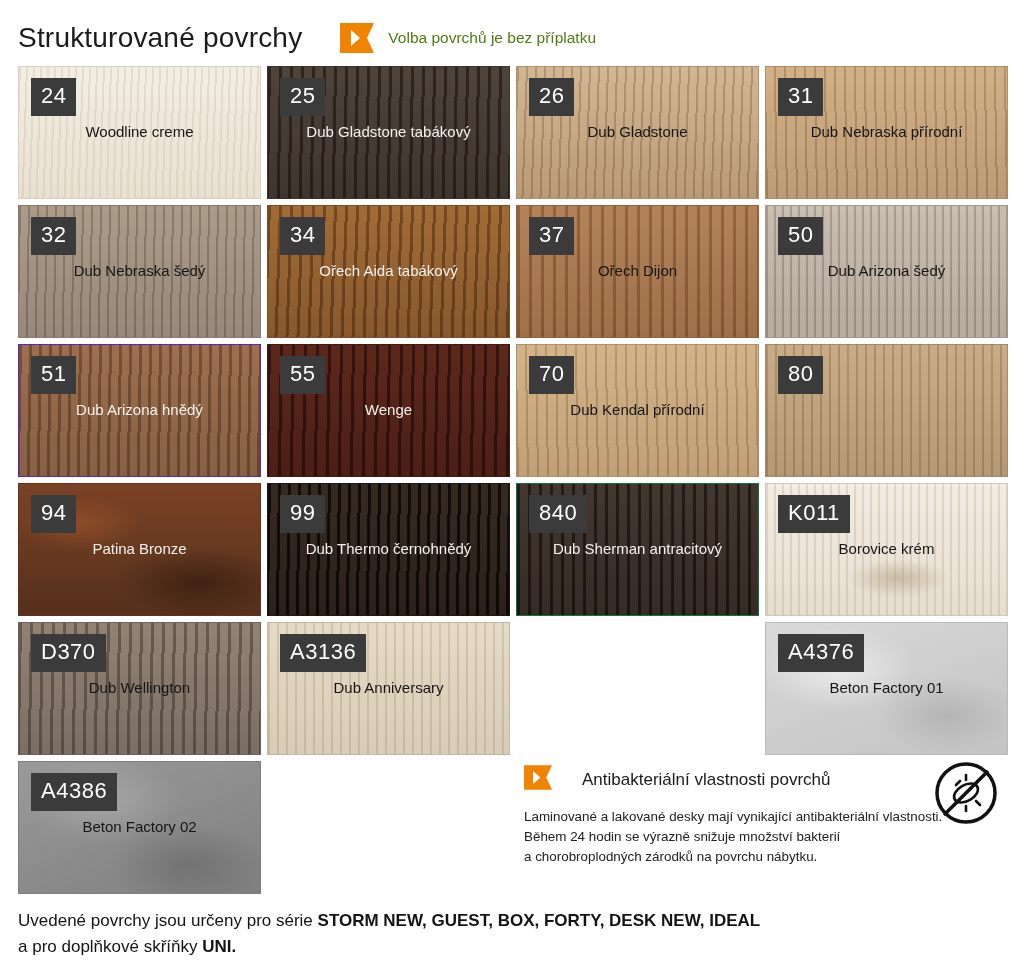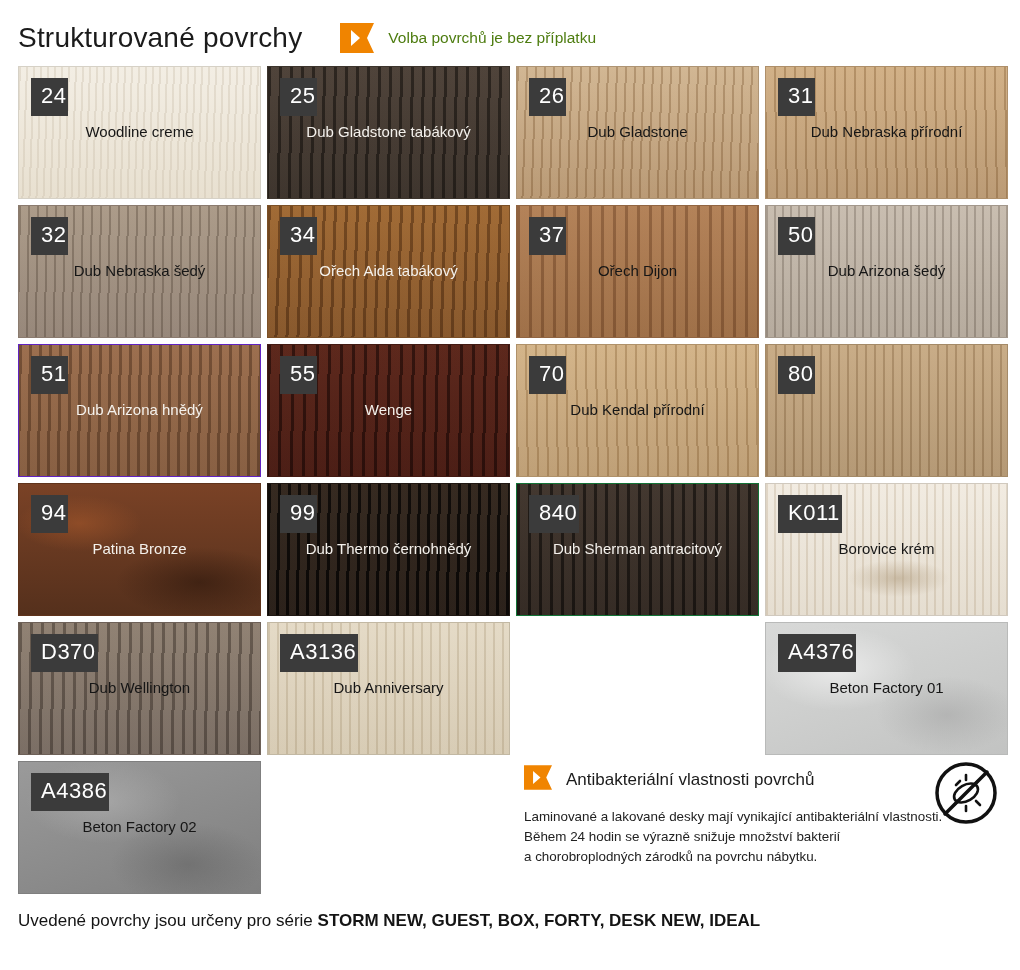--- a/index.html
+++ b/index.html
@@ -70,21 +70,21 @@
     inset: 0;
   }
   .code-chip {
     position: absolute;
     top: 11px;
     left: 12px;
     background: #3b3b3b;
     color: #ffffff;
     font-size: 22px;
     line-height: 1;
-    padding: 7px 2px 9px 10px;
+    padding: 7px 10px 9px 10px;
     letter-spacing: 0.5px;
   }
   .swatch-name {
     position: absolute;
     left: 0;
     right: 0;
     top: 56px;
     text-align: center;
     font-size: 15px;
     line-height: 1.2;
@@ -97,21 +97,21 @@
   
   .info-panel {
     grid-column: 3 / span 2;
     position: relative;
     padding: 4px 0 0 8px;
     box-sizing: border-box;
   }
   .info-head {
     display: flex;
     align-items: center;
-    gap: 8px;
+    gap: 24px;
     margin-bottom: 12px;
   }
   .info-head .flag-icon { margin-left: 0; margin-right: 0; }
   .info-title {
     font-size: 17px;
     color: #1b1b1b;
   }
   .info-body {
     font-size: 13.4px;
     line-height: 1.5;
@@ -350,16 +350,19 @@
         </svg>
       </span>
     </div>
 
   </div>
 
   <div class="footer">
     <div>
       <span>Uvedené povrchy jsou určeny pro série </span><span class="b">STORM NEW, GUEST, BOX, FORTY, DESK NEW, IDEAL</span>
     </div>
+    <div>
+      <span>a pro doplňkové skříňky </span><span class="b">UNI.</span>
+    </div>
 
   </div>
 
 </div>
 
 </body></html>

